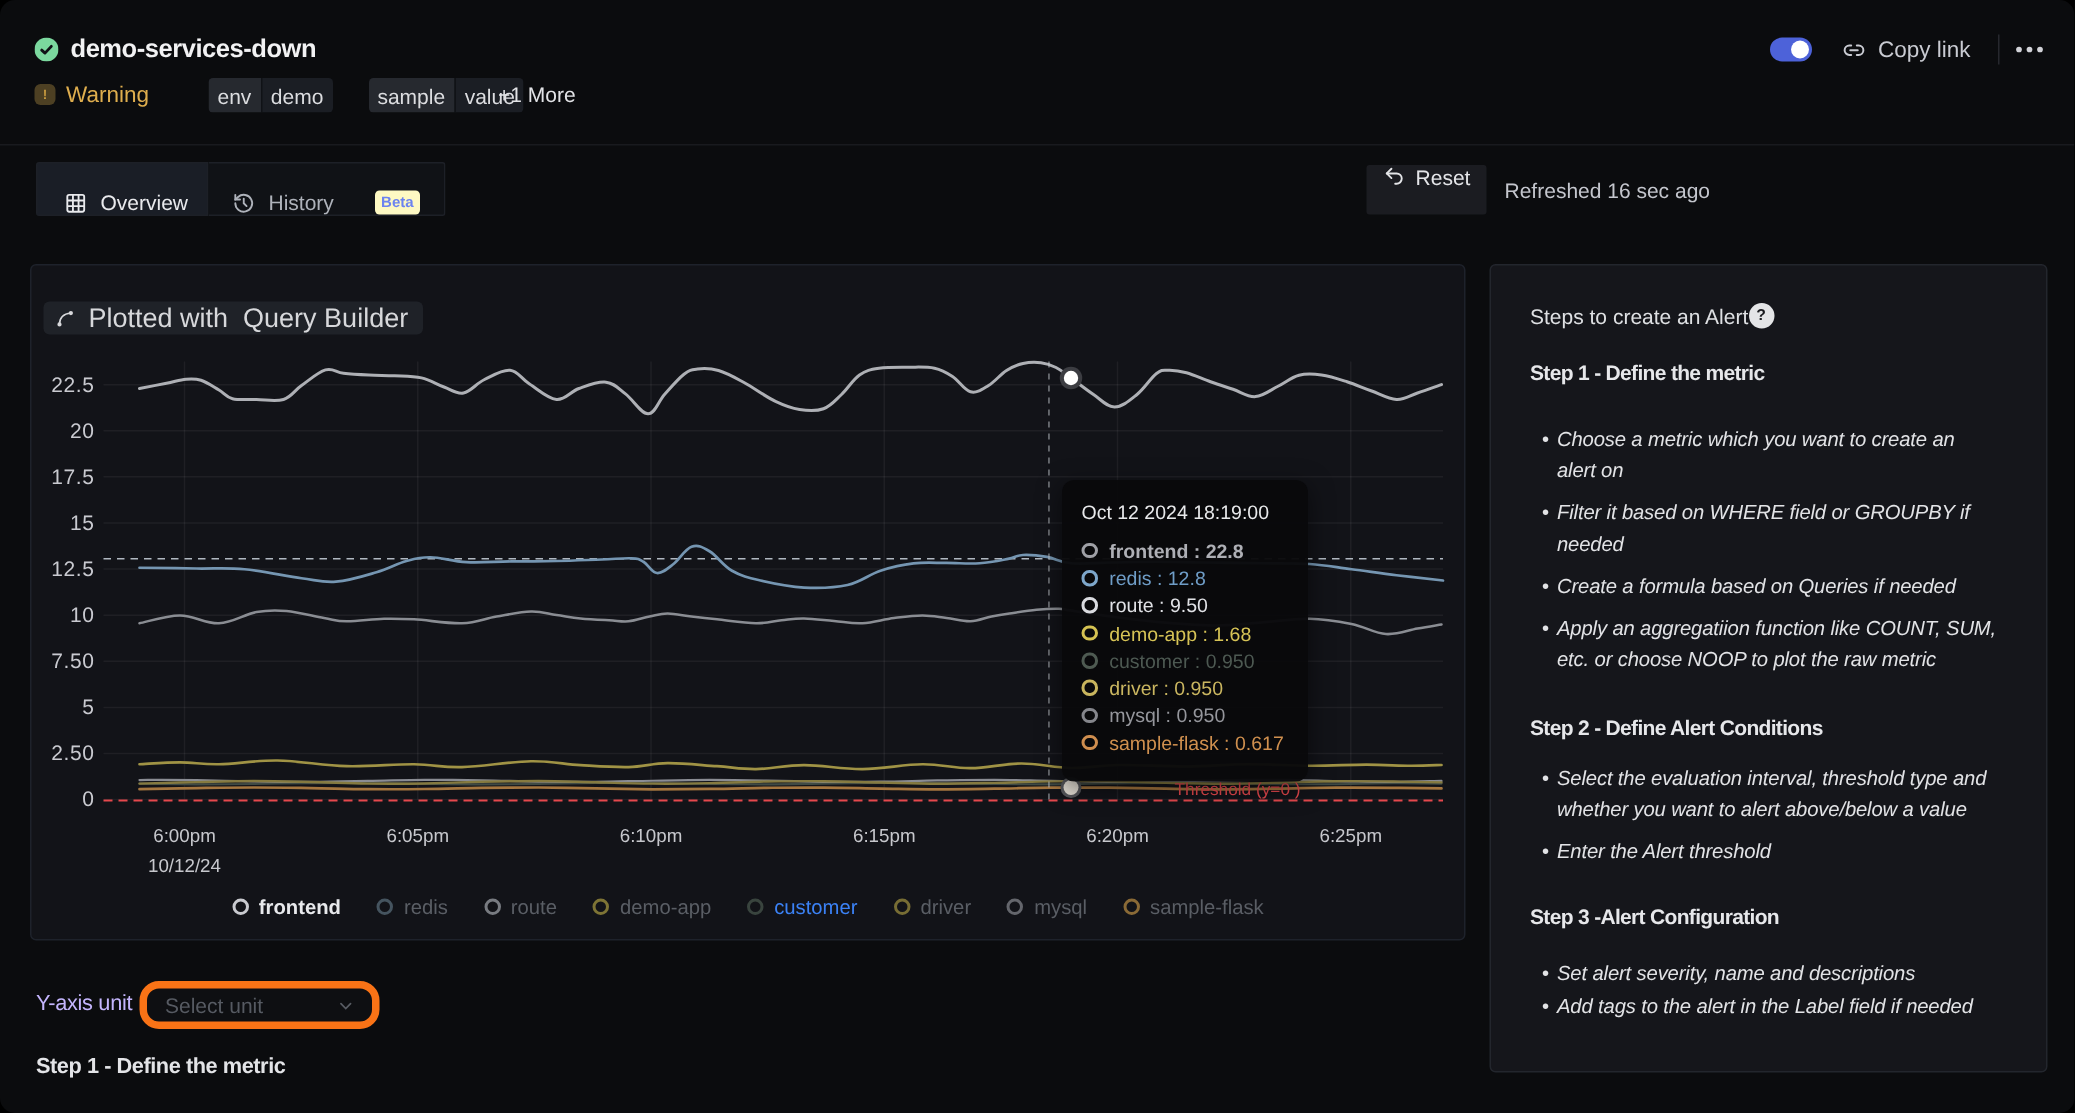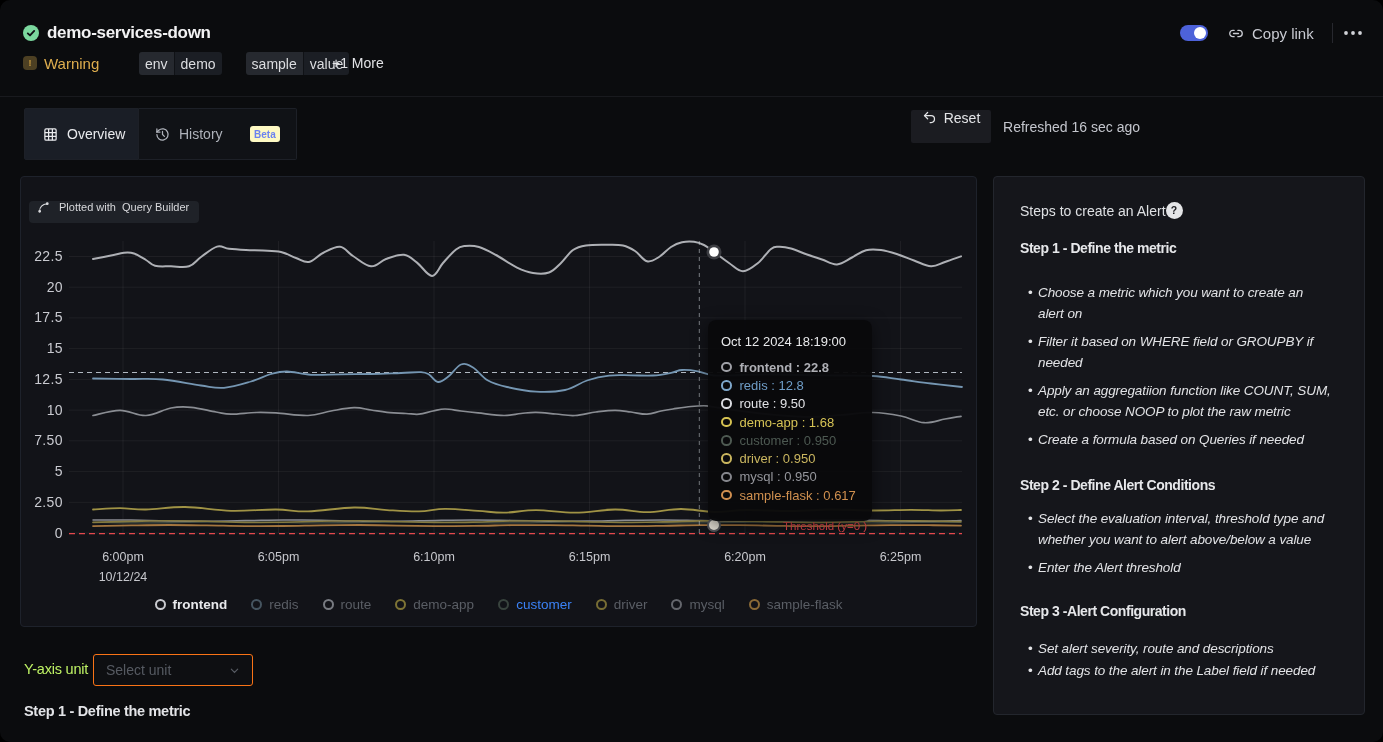--- a/index.html
+++ b/index.html
@@ -16,33 +16,33 @@
 .ck { background:#26292f; }
 .cv { background:#1b1e24; border-left:1px solid #101216; }
 .more { left:332px; top:55px; font-size:14px; color:#e2e3e6; }
 .toggle { left:1180px; top:25px; width:28px; height:16px; border-radius:8px; background:#4d62d9; }
 .toggle:after { content:""; position:absolute; right:2px; top:2px; width:12px; height:12px; border-radius:50%; background:#fff; }
 .copylink { left:1252px; top:25px; font-size:15px; color:#c9cbd2; }
 .hdiv { left:1332px; top:23px; width:1px; height:20px; background:#27282e; }
 .dots { left:1343px; top:27px; }
 .sep { left:0; top:96px; width:1383px; height:1px; background:#191a1e; }
 
-.tab { top:108px; height:52px; display:flex; align-items:center; font-size:14px; border:1px solid #1d2027; }
+.tab { top:108px; height:36px; display:flex; align-items:flex-end; font-size:14px; border:1px solid #1d2027; }
 .tab1 { left:24px; width:115px; background:#1a1e26; color:#e9eaed; border-radius:2px 0 0 2px; }
 .tab2 { left:139px; width:158px; background:#101216; color:#aeb2ba; border-left:none; border-radius:0 2px 2px 0; }
 .beta { background:#fef9c3; color:#6c83f0; font-size:10px; font-weight:700; padding:2.5px 4.5px; border-radius:3px; margin-left:27px; }
 .reset { left:911px; top:110px; width:80px; height:33px; background:#1b1c21; border-radius:2px;
   display:flex; justify-content:center; gap:7px; color:#e4e5e8; font-size:14px; }
 .refreshed { right:243px; top:119px; font-size:14px; color:#c4c6cd; }
 .timesel { left:1148px; top:108px; width:217px; height:36px; background:#0e0f12; border:1px solid #2a2d34;
   border-radius:3px; display:flex; align-items:center; color:#e8e9ec; font-size:14px; }
 
 .card { left:20px; top:176px; width:957px; height:451px; background:#121318; border:1px solid #1e222b; border-radius:4px; }
-.chip { left:8px; top:24px; height:22px; background:#1f2228; border-radius:4px; display:flex; align-items:flex-start;
-  padding:0 10px 0 8px; gap:8px; font-size:11px; color:#d7d8db; }
+.chip { left:8px; top:24px; height:22px; background:#1f2228; border-radius:4px; display:flex; align-items:center;
+  padding:0 10px 0 8px; gap:8px; font-size:18px; color:#d7d8db; }
 .legend { left:0; right:0; top:420px; display:flex; justify-content:center; gap:24px; font-size:13.5px; }
 .litem { display:flex; align-items:center; gap:7px; }
 .lring { width:7px; height:7px; border-radius:50%; border:2.5px solid; display:inline-block; box-sizing:content-box; }
 
 .tooltip { left:708px; top:320px; width:164px; height:201px; background:rgba(9,9,11,0.97); border-radius:8px;
   padding:14px 13px; box-shadow:0 4px 16px rgba(0,0,0,0.5); }
 .tooltip h4 { font-size:13px; font-weight:400; color:#e8e9eb; line-height:15px; margin-bottom:9px; }
 .ttrow { display:flex; align-items:center; gap:8px; font-size:13px; height:18.3px; }
 .ring { width:6.5px; height:6.5px; border-radius:50%; border:2px solid; display:inline-block; flex:none; box-sizing:content-box; }
 
@@ -51,22 +51,22 @@
 .rphead { display:flex; justify-content:flex-start; align-items:center; font-size:14px; color:#dee0e3; }
 .qmark { width:17px; height:17px; border-radius:50%; background:#e4e5e7; color:#1a1b1f; font-size:10.5px;
   font-weight:600; text-align:center; line-height:17px; }
 .stephead { font-size:14px; font-weight:700; color:#e6e7ea; letter-spacing:-.45px; }
 .rpanel ul { list-style:none; margin:26px 0 0 0; }
 .rpanel li { font-style:italic; font-size:13.5px; line-height:21px; margin-bottom:7px; position:relative; padding-left:18px;
   letter-spacing:-.1px; white-space:nowrap; }
 .rpanel li:before { content:"•"; position:absolute; left:8px; top:0; font-style:normal; }
 .ul3 li { margin-bottom:1px; }
 
-.yunit { left:24px; top:661px; font-size:14.5px; letter-spacing:-.2px; color:#bef264; }
-.selunit { left:93px; top:654px; width:160px; height:32px; border:1px solid #f97316; border-radius:3px;
+.yunit { left:24px; top:661px; font-size:14.5px; letter-spacing:-.2px; color:#c4b5fd; }
+.selunit { left:93px; top:654px; width:160px; height:32px; border:5px solid #f97316; border-radius:13px;
   background:#0e0f12; display:flex; align-items:center; padding:0 12px; font-size:14px; color:#565a62; }
 .step1b { left:24px; top:703px; font-size:14.5px; font-weight:700; letter-spacing:-.3px; color:#e3e4e7; }
 svg { display:block; }
 </style></head>
 <body>
 <div class="app">
 
   <svg class="abs" style="left:23px;top:25px" width="16" height="16" viewBox="0 0 16 16">
     <circle cx="8" cy="8" r="8" fill="#7bd89e"></circle>
     <path d="M4.8 8.4 L7 10.4 L11.2 5.9" stroke="#101216" stroke-width="1.9" fill="none" stroke-linecap="round" stroke-linejoin="round"></path>
@@ -252,31 +252,31 @@
 
   <div class="abs rpanel">
     <div class="rphead">
         <span>Steps to create an Alert</span>
         <span class="qmark">?</span>
       </div>
     <div class="stephead" style="margin-top:21px">Step 1 - Define the metric</div>
     <ul>
       <li>Choose a metric which you want to create an<br>alert on</li>
       <li>Filter it based on WHERE field or GROUPBY if<br>needed</li>
+      <li>Create a formula based on Queries if needed</li>
       <li>Apply an aggregatiion function like COUNT, SUM,<br>etc. or choose NOOP to plot the raw metric</li>
-      <li>Create a formula based on Queries if needed</li>
     </ul>
     <div class="stephead" style="margin-top:27px">Step 2 - Define Alert Conditions</div>
     <ul style="margin-top:15px">
       <li>Select the evaluation interval, threshold type and<br>whether you want to alert above/below a value</li>
       <li>Enter the Alert threshold</li>
     </ul>
     <div class="stephead" style="margin-top:25px">Step 3 -Alert Configuration</div>
     <ul class="ul3" style="margin-top:19px">
-      <li>Set alert severity, route and descriptions</li>
+      <li>Set alert severity, name and descriptions</li>
       <li>Add tags to the alert in the Label field if needed</li>
     </ul>
   </div>
 
   <div class="abs yunit">Y-axis unit</div>
   <div class="abs selunit">Select unit
     <svg style="margin-left:auto" width="11" height="11" viewBox="0 0 24 24" fill="none" stroke="#585c64" stroke-width="2.5" stroke-linecap="round">
       <path d="M5 9l7 7 7-7"></path>
     </svg>
   </div>

